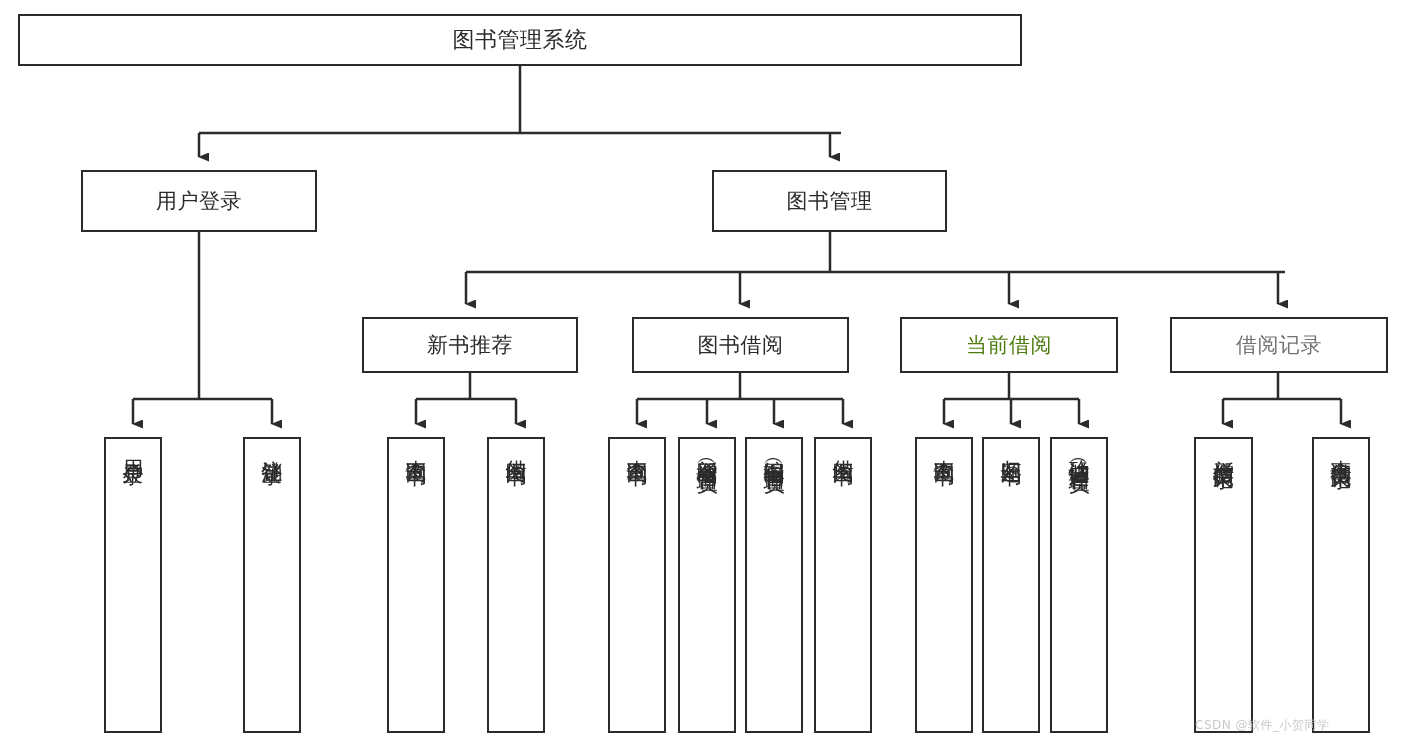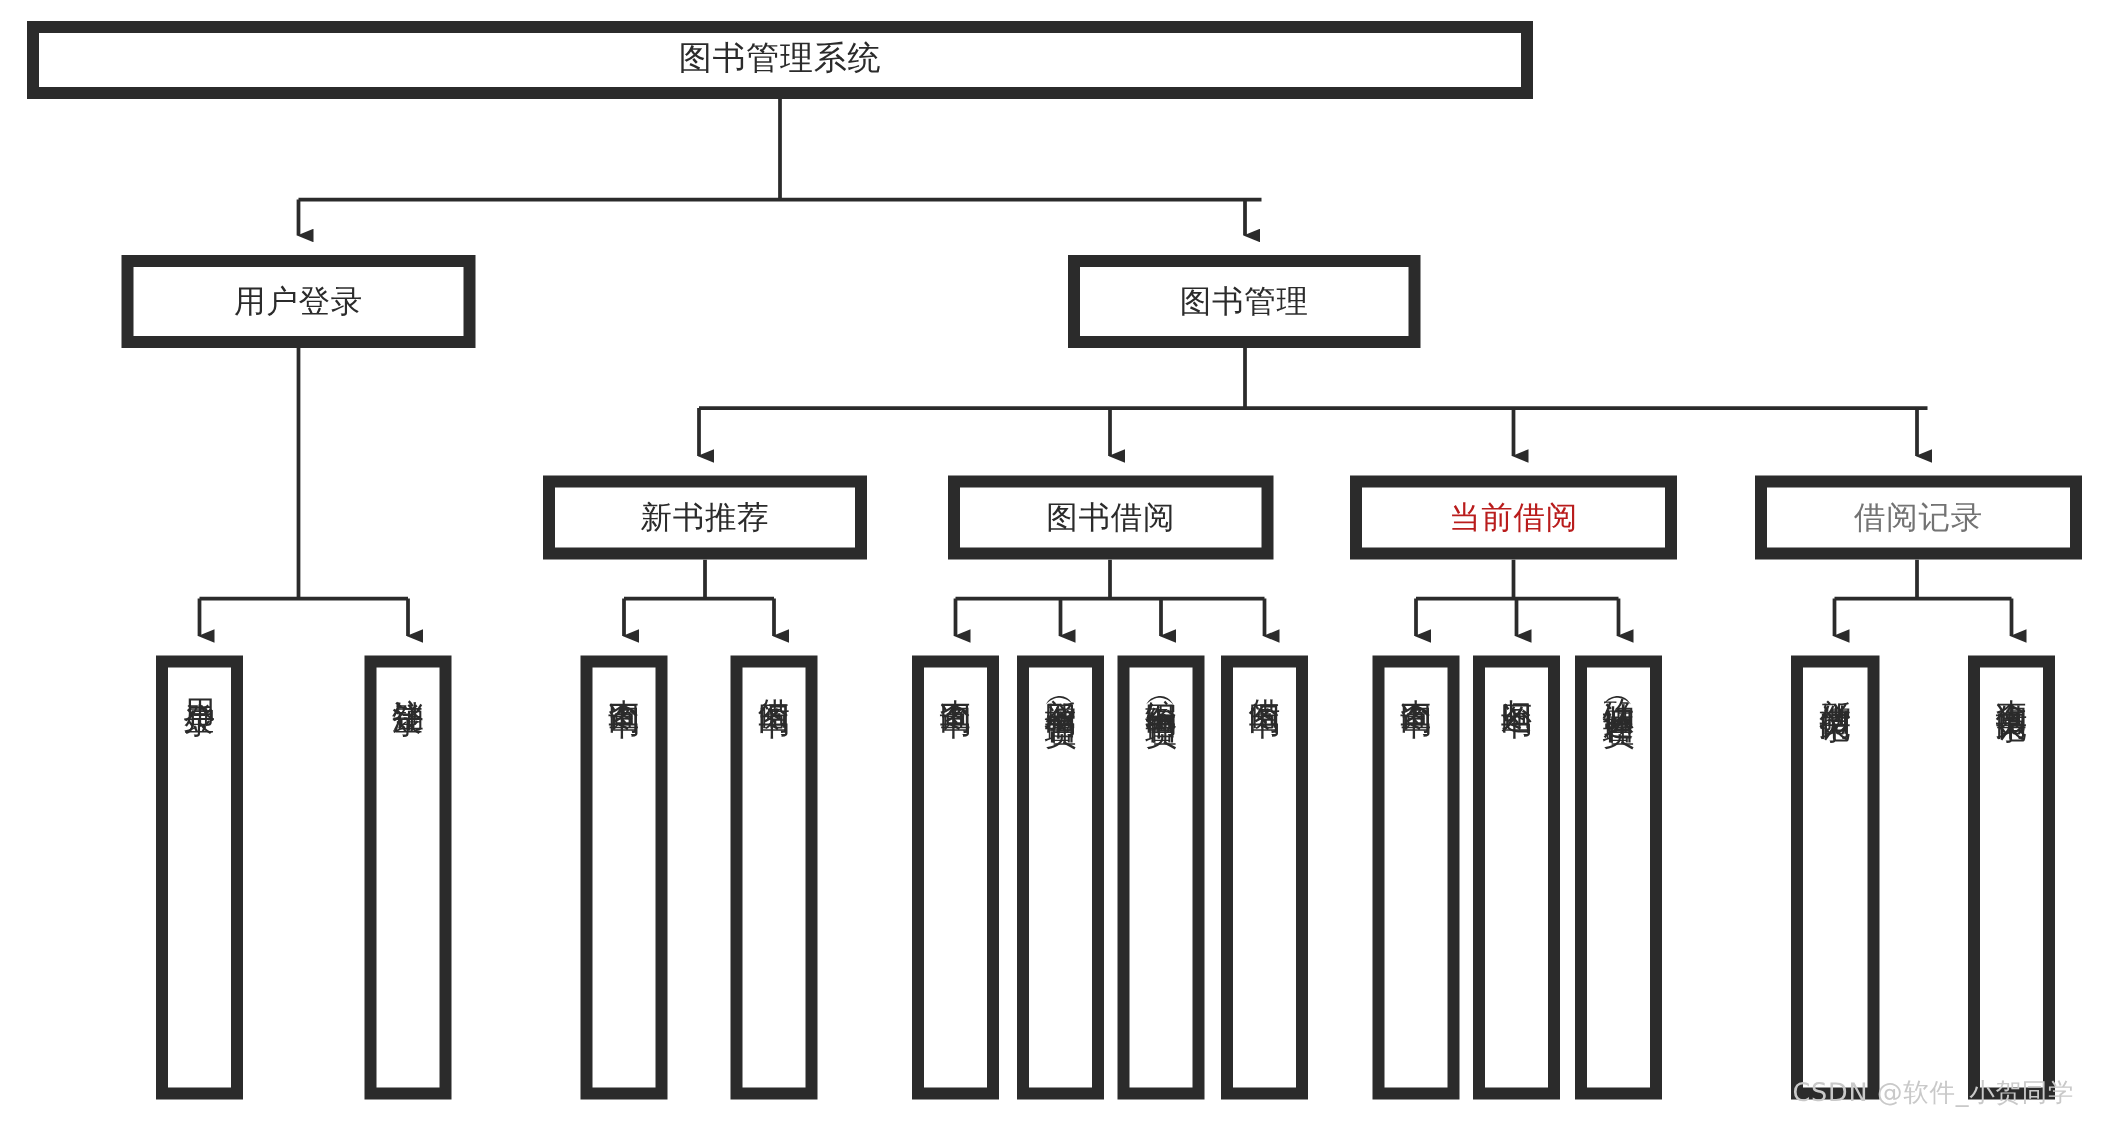--- a/index.html
+++ b/index.html
@@ -23,21 +23,21 @@
     position: absolute;
     left: 0;
     top: 0;
     width: 1405px;
     height: 747px;
     pointer-events: none;
   }
   .node {
     position: absolute;
     box-sizing: border-box;
-    border: 8px solid #000000;
+    border: 2px solid #000000;
     background: #ffffff;
     display: flex;
     align-items: center;
     justify-content: center;
     overflow: hidden;
   }
   .node .node-label {
     color: #2b2b2b;
     text-align: center;
     line-height: 1.16;
@@ -60,21 +60,21 @@
     text-orientation: upright;
     font-size: 21px;
     line-height: 1.05;
     letter-spacing: 2px;
     white-space: nowrap;
     max-height: 100%;
   }
   .watermark {
     position: absolute;
     color: #c9c9c9;
-    font-size: 17px;
+    font-size: 12px;
     white-space: nowrap;
     letter-spacing: 0.5px;
   }
 </style>
 </head>
 <body>
 
 <div id="diagram-root" style="background: rgb(255, 255, 255);">
 
   <svg class="connector-layer" viewBox="0 0 1405 747" xmlns="http://www.w3.org/2000/svg">
@@ -150,21 +150,21 @@
     <span class="node-label" style="color: rgb(43, 43, 43);">新书推荐</span>
   </div>
 
   <div class="node horizontal" style="left: 712px; top: 170px; width: 235px; height: 62px; border-color: rgb(43, 43, 43); background: rgb(255, 255, 255);">
     <span class="node-label" style="color: rgb(43, 43, 43);">图书管理</span>
   </div>
   <div class="node horizontal" style="left: 632px; top: 317px; width: 217px; height: 56px; border-color: rgb(43, 43, 43); background: rgb(255, 255, 255); font-family: Liberation Serif, serif;">
     <span class="node-label" style="color: rgb(43, 43, 43);">图书借阅</span>
   </div>
   <div class="node horizontal" style="left: 900px; top: 317px; width: 218px; height: 56px; border-color: rgb(43, 43, 43); background: rgb(255, 255, 255);">
-    <span class="node-label" style="color: #b91c1c;">当前借阅</span>
+    <span class="node-label" style="color: #4d7c0f;">当前借阅</span>
   </div>
   <div class="node horizontal" style="left: 1170px; top: 317px; width: 218px; height: 56px; border-color: rgb(43, 43, 43); background: rgb(255, 255, 255);">
     <span class="node-label" style="color: #737373;">借阅记录</span>
   </div>
 
   <div class="node vertical" style="left: 104px; top: 437px; width: 58px; height: 296px; border-color: rgb(43, 43, 43); background: rgb(255, 255, 255);">
     <span class="node-label" style="color: rgb(43, 43, 43);">用户登录</span>
   </div>
   <div class="node vertical" style="left: 243px; top: 437px; width: 58px; height: 296px; border-color: rgb(43, 43, 43); background: rgb(255, 255, 255);">
     <span class="node-label" style="color: rgb(43, 43, 43);">注销登录</span>

